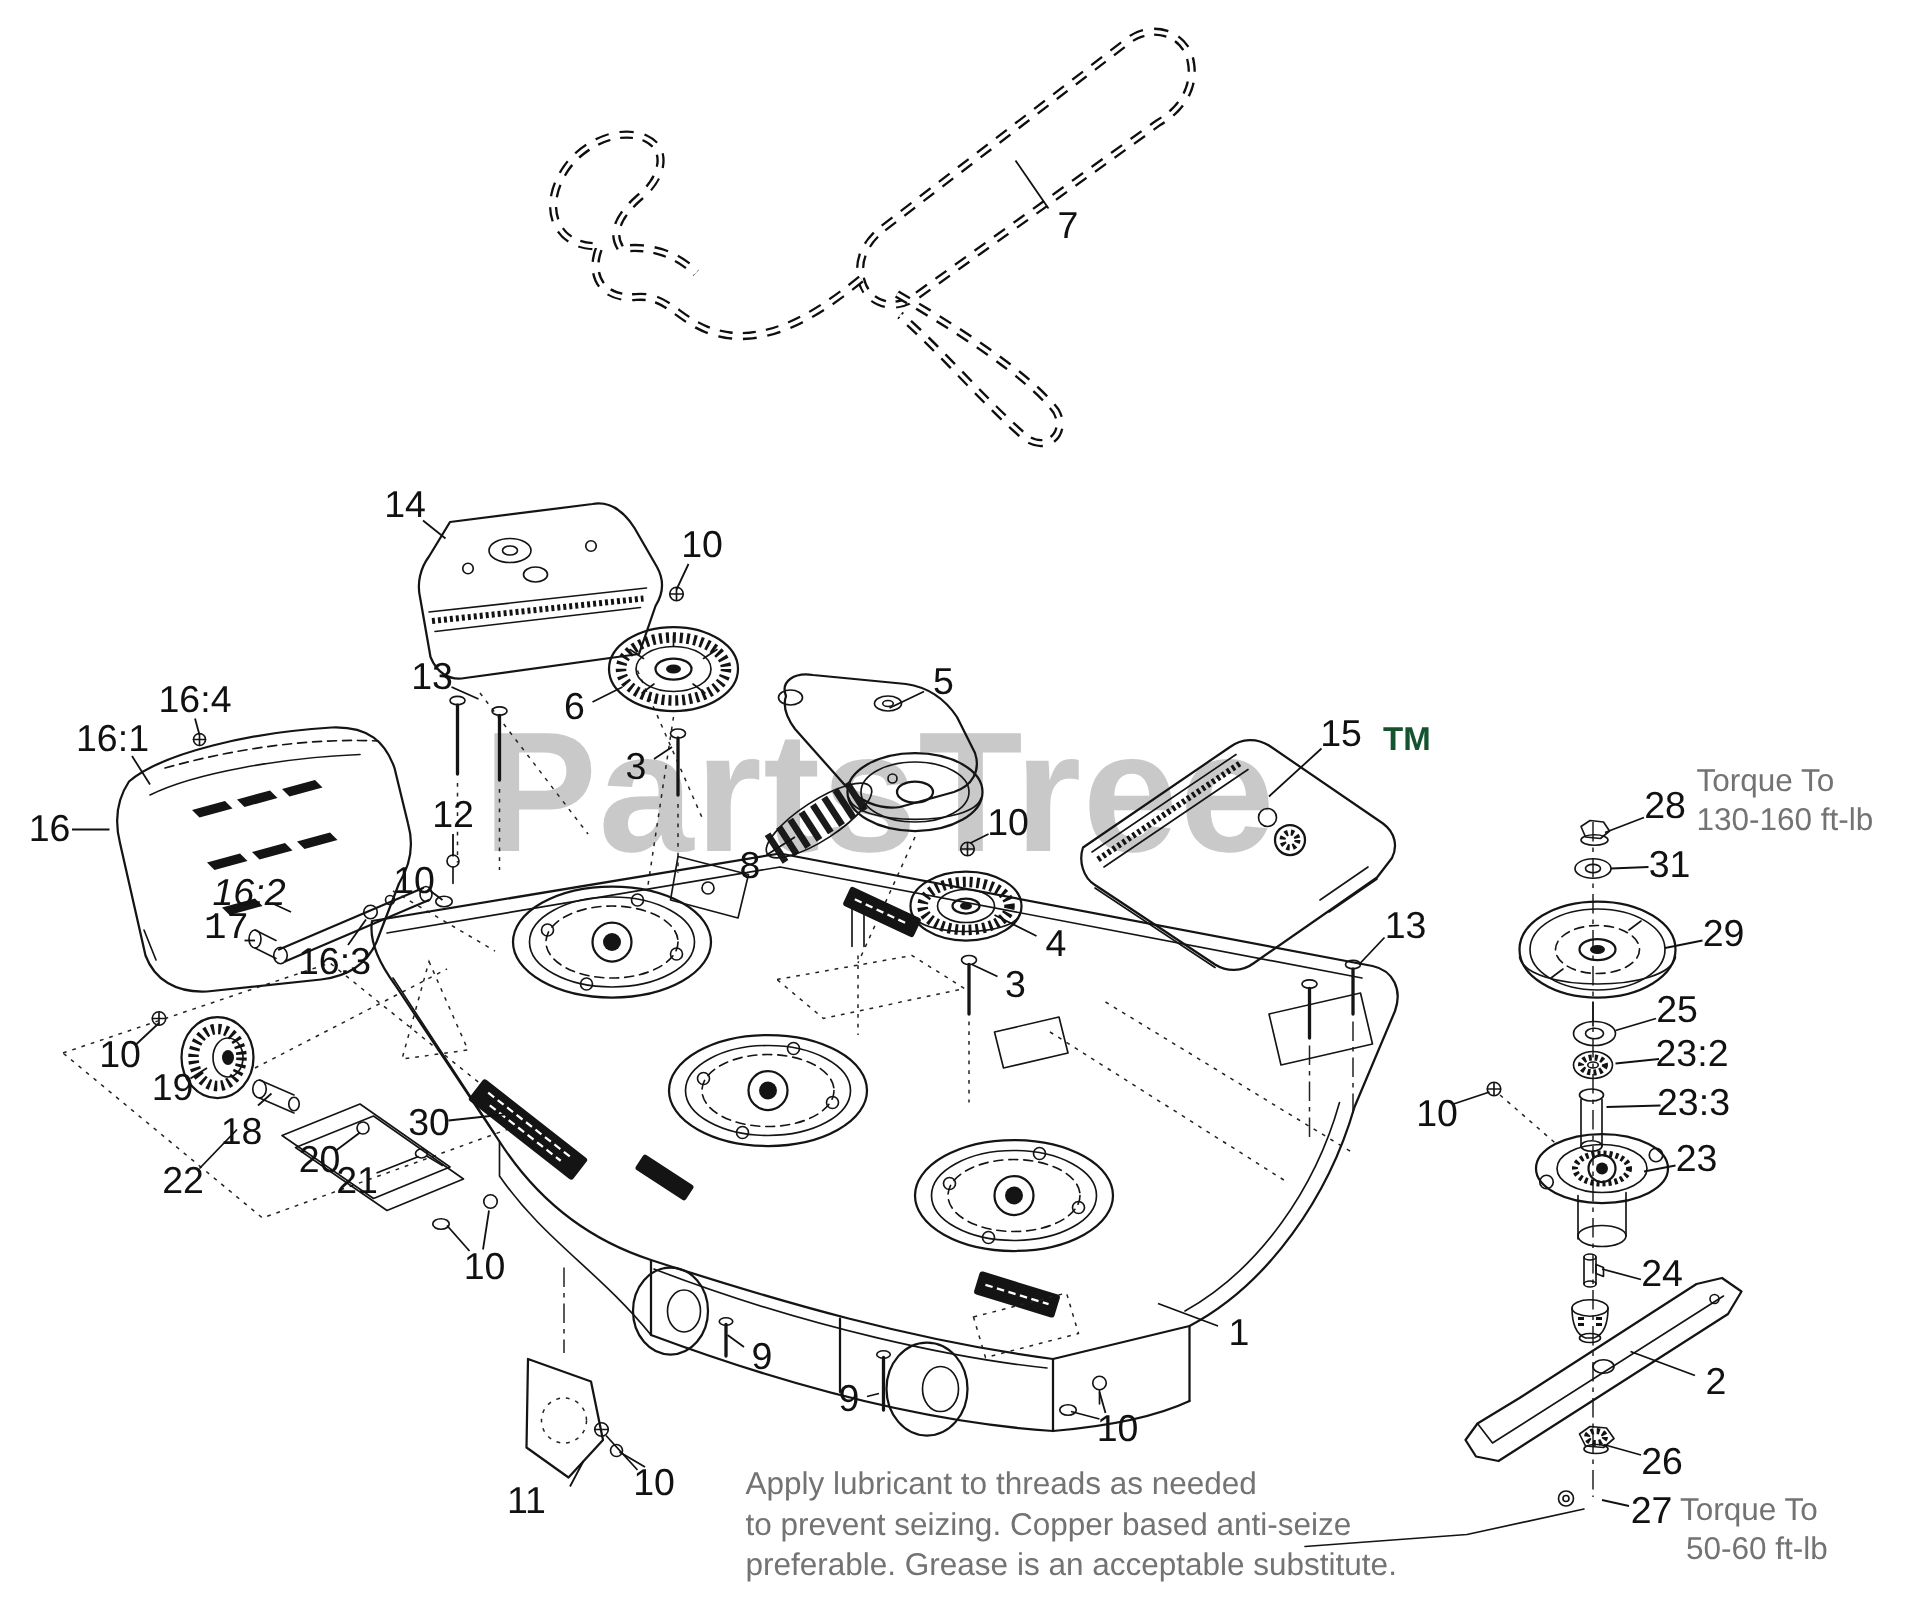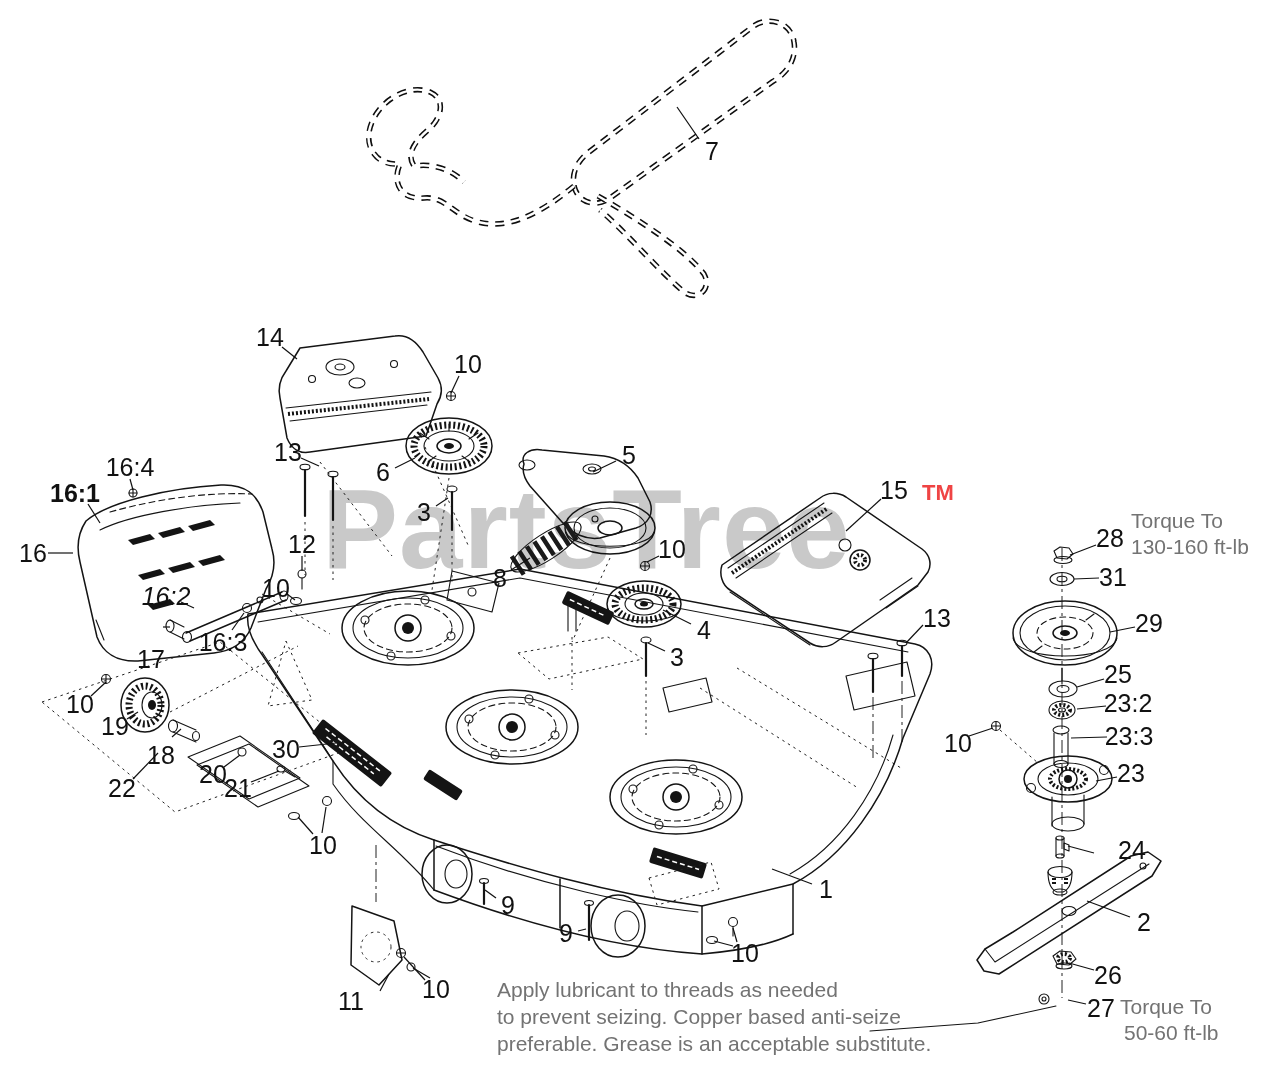--- a/index.html
+++ b/index.html
@@ -1,21 +1,21 @@
 <!DOCTYPE html>
 <html><head>
 <meta charset="utf-8">
 <style>
   html,body{margin:0;padding:0;background:#fff;}
   .canvas{position:relative;width:1280px;height:1080px;background:#fff;overflow:hidden;
           font-family:"Liberation Sans",sans-serif;}
   .watermark{position:absolute;left:322px;top:472px;font-size:114px;font-weight:700;
              color:#c9c9c9;letter-spacing:1px;line-height:1;z-index:1;}
   .watermark-tm{position:absolute;left:922px;top:480px;font-size:22px;font-weight:700;
-                color:#ef4444;z-index:1;}
+                color:#14532d;z-index:1;}
   svg.art{position:absolute;left:0;top:0;z-index:2;}
   .callout-layer{position:absolute;left:0;top:0;width:100%;height:100%;z-index:3;}
   .callout{position:absolute;transform:translate(-50%,-50%);font-size:25px;color:#111;
            white-space:nowrap;}
   .anno{position:absolute;color:#737373;white-space:nowrap;z-index:3;}
   .anno div{font-size:21px;line-height:26px;}
   #lube-note div{font-size:21px;line-height:27px;}
   
   .ln{fill:none;stroke:#141414;stroke-width:1.5;stroke-linecap:round;stroke-linejoin:round;}
   .tn{stroke-width:1.1;}
@@ -454,38 +454,38 @@
       <span class="callout" style="left: 468px; top: 364px;">10</span>
       <span class="callout" style="left: 288px; top: 452px;">13</span>
       <span class="callout" style="left: 383px; top: 472px;">6</span>
       <span class="callout" style="left: 424px; top: 512px;">3</span>
       <span class="callout" style="left: 629px; top: 455px;">5</span>
       <span class="callout" style="left: 500px; top: 578px;">8</span>
       <span class="callout" style="left: 672px; top: 549px;">10</span>
       <span class="callout" style="left: 704px; top: 630px;">4</span>
       <span class="callout" style="left: 677px; top: 657px;">3</span>
       <span class="callout" style="left: 130px; top: 467px; text-align: right;">16:4</span>
-      <span class="callout" style="left: 75px; top: 493px; font-weight: bold;">16:1</span>
+      <span class="callout" style="left: 75px; top: 493px;">16:1</span>
       <span class="callout" style="left: 33px; top: 553px;">16</span>
       <span class="callout" style="left: 302px; top: 544px;">12</span>
       <span class="callout" style="left: 276px; top: 588px;">10</span>
       <span class="callout" style="left: 166px; top: 596px; font-style: italic;">16:2</span>
-      <span class="callout" style="left: 151px; top: 659px;">17</span>
+      <span class="callout" style="left: 151px; top: 619px; font-family: Liberation Mono, monospace;">17</span>
       <span class="callout" style="left: 223px; top: 642px;">16:3</span>
       <span class="callout" style="left: 894px; top: 490px;">15</span>
       <span class="callout" style="left: 937px; top: 618px;">13</span>
       <span class="callout" style="left: 1110px; top: 538px;">28</span>
       <span class="callout" style="left: 1113px; top: 577px;">31</span>
       <span class="callout" style="left: 1149px; top: 623px;">29</span>
       <span class="callout" style="left: 1118px; top: 674px;">25</span>
       <span class="callout" style="left: 1128px; top: 703px;">23:2</span>
       <span class="callout" style="left: 1129px; top: 736px;">23:3</span>
       <span class="callout" style="left: 958px; top: 743px;">10</span>
       <span class="callout" style="left: 1131px; top: 773px;">23</span>
-      <span class="callout" style="left: 1108px; top: 850px; margin-left: 24px;">24</span>
+      <span class="callout" style="left: 1108px; top: 850px;">24</span>
       <span class="callout" style="left: 1144px; top: 922px;">2</span>
       <span class="callout" style="left: 1108px; top: 975px;">26</span>
       <span class="callout" style="left: 1101px; top: 1008px;">27</span>
       <span class="callout" style="left: 80px; top: 704px;">10</span>
       <span class="callout" style="left: 115px; top: 726px;">19</span>
       <span class="callout" style="left: 161px; top: 745px; margin-top: 10px;">18</span>
       <span class="callout" style="left: 122px; top: 788px;">22</span>
       <span class="callout" style="left: 213px; top: 774px;">20</span>
       <span class="callout" style="left: 238px; top: 788px;">21</span>
       <span class="callout" style="left: 286px; top: 749px;">30</span>

